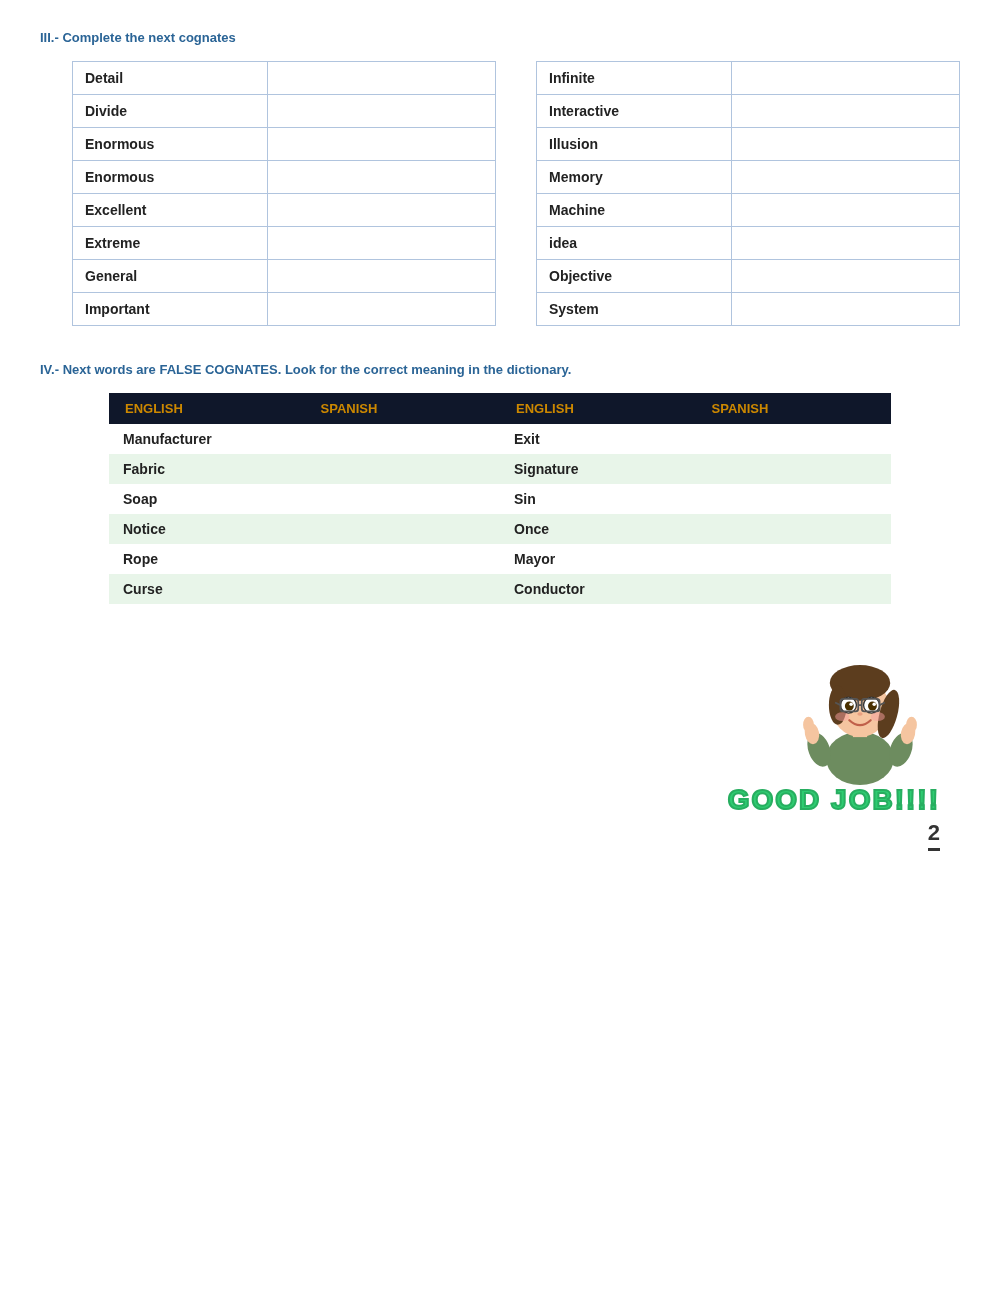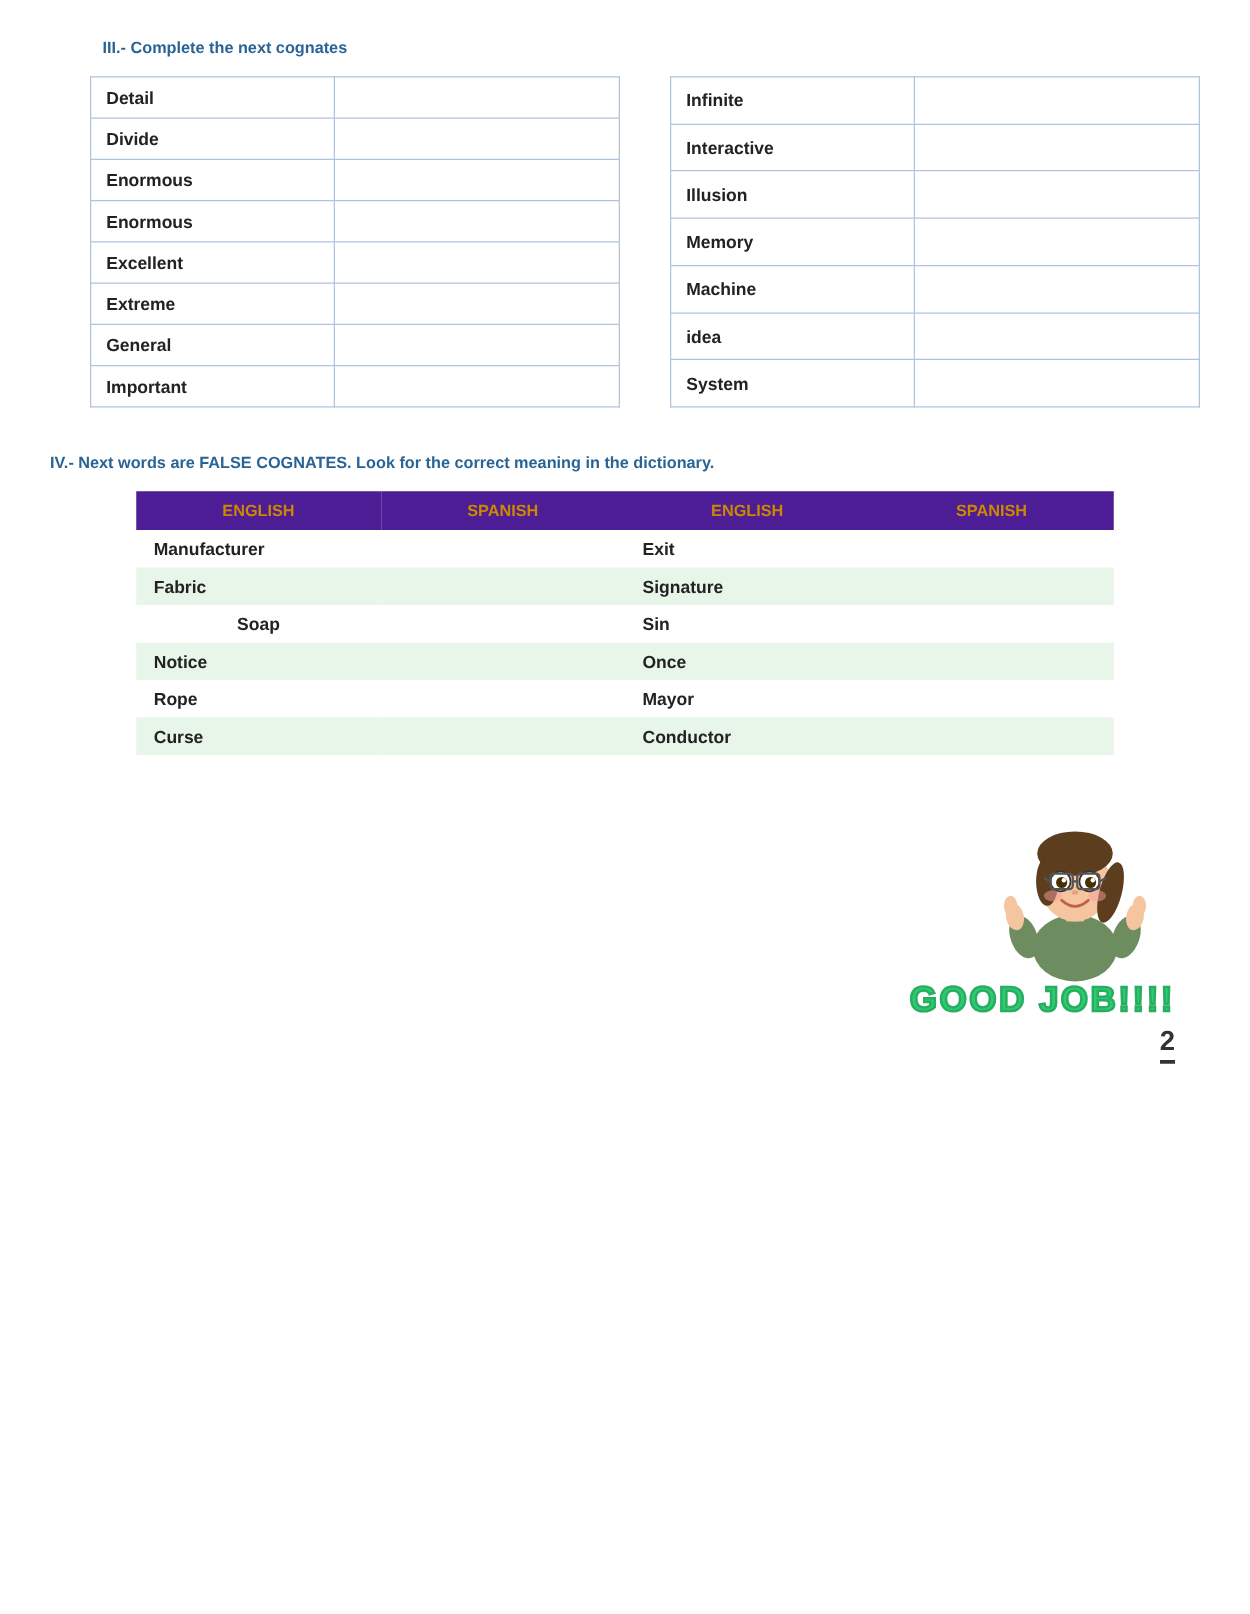--- a/index.html
+++ b/index.html
@@ -11,21 +11,20 @@
       padding: 30px 40px;
       max-width: 1000px;
       margin: 0 auto;
     }
 
     .section-title {
       color: #2a6496;
       font-weight: bold;
       font-size: 13px;
       margin-bottom: 16px;
-      margin-left: 42px;
     }
 
     
     .cognates-container {
       display: flex;
       gap: 40px;
       margin-bottom: 36px;
       margin-left: 32px;
     }
 
@@ -64,25 +63,25 @@
       display: flex;
       justify-content: center;
     }
 
     .false-cognates-table {
       border-collapse: collapse;
       width: 85%;
     }
 
     .false-cognates-table th {
-      background: #4c1d95;
+      background: #0f172a;
       color: #cc8800;
       font-weight: bold;
       font-size: 13px;
-      text-align: center;
+      text-align: left;
       padding: 8px 16px;
       border: none;
     }
 
     .false-cognates-table td {
       padding: 7px 14px;
       font-weight: bold;
       border: none;
     }
 
@@ -199,20 +198,24 @@
           <tr>
             <td>Memory</td>
             <td style="min-width: 140px;"></td>
           </tr>
           <tr>
             <td>Machine</td>
             <td style="min-width: 140px;"></td>
           </tr>
           <tr>
             <td>idea</td>
+            <td style="min-width: 140px;"></td>
+          </tr>
+          <tr>
+            <td>Objective</td>
             <td style="min-width: 140px;"></td>
           </tr>
           <tr>
             <td>System</td>
             <td style="min-width: 140px;"></td>
           </tr>
         </tbody>
     </table>
   </div>
 </div>
@@ -237,21 +240,21 @@
             <td class="english-cell" style="min-width: 120px;">Exit</td>
             <td class="spanish-cell" style="min-width: 120px;"></td>
           </tr>
           <tr>
             <td class="english-cell" style="min-width: 120px;">Fabric</td>
             <td class="spanish-cell" style="min-width: 120px;"></td>
             <td class="english-cell" style="min-width: 120px;">Signature</td>
             <td class="spanish-cell" style="min-width: 120px;"></td>
           </tr>
           <tr>
-            <td class="english-cell" style="min-width: 120px; text-align: center;">Soap</td>
+            <td class="english-cell" style="min-width: 120px;">Soap</td>
             <td class="spanish-cell" style="min-width: 120px;"></td>
             <td class="english-cell" style="min-width: 120px;">Sin</td>
             <td class="spanish-cell" style="min-width: 120px;"></td>
           </tr>
           <tr>
             <td class="english-cell" style="min-width: 120px;">Notice</td>
             <td class="spanish-cell" style="min-width: 120px;"></td>
             <td class="english-cell" style="min-width: 120px;">Once</td>
             <td class="spanish-cell" style="min-width: 120px;"></td>
           </tr>

